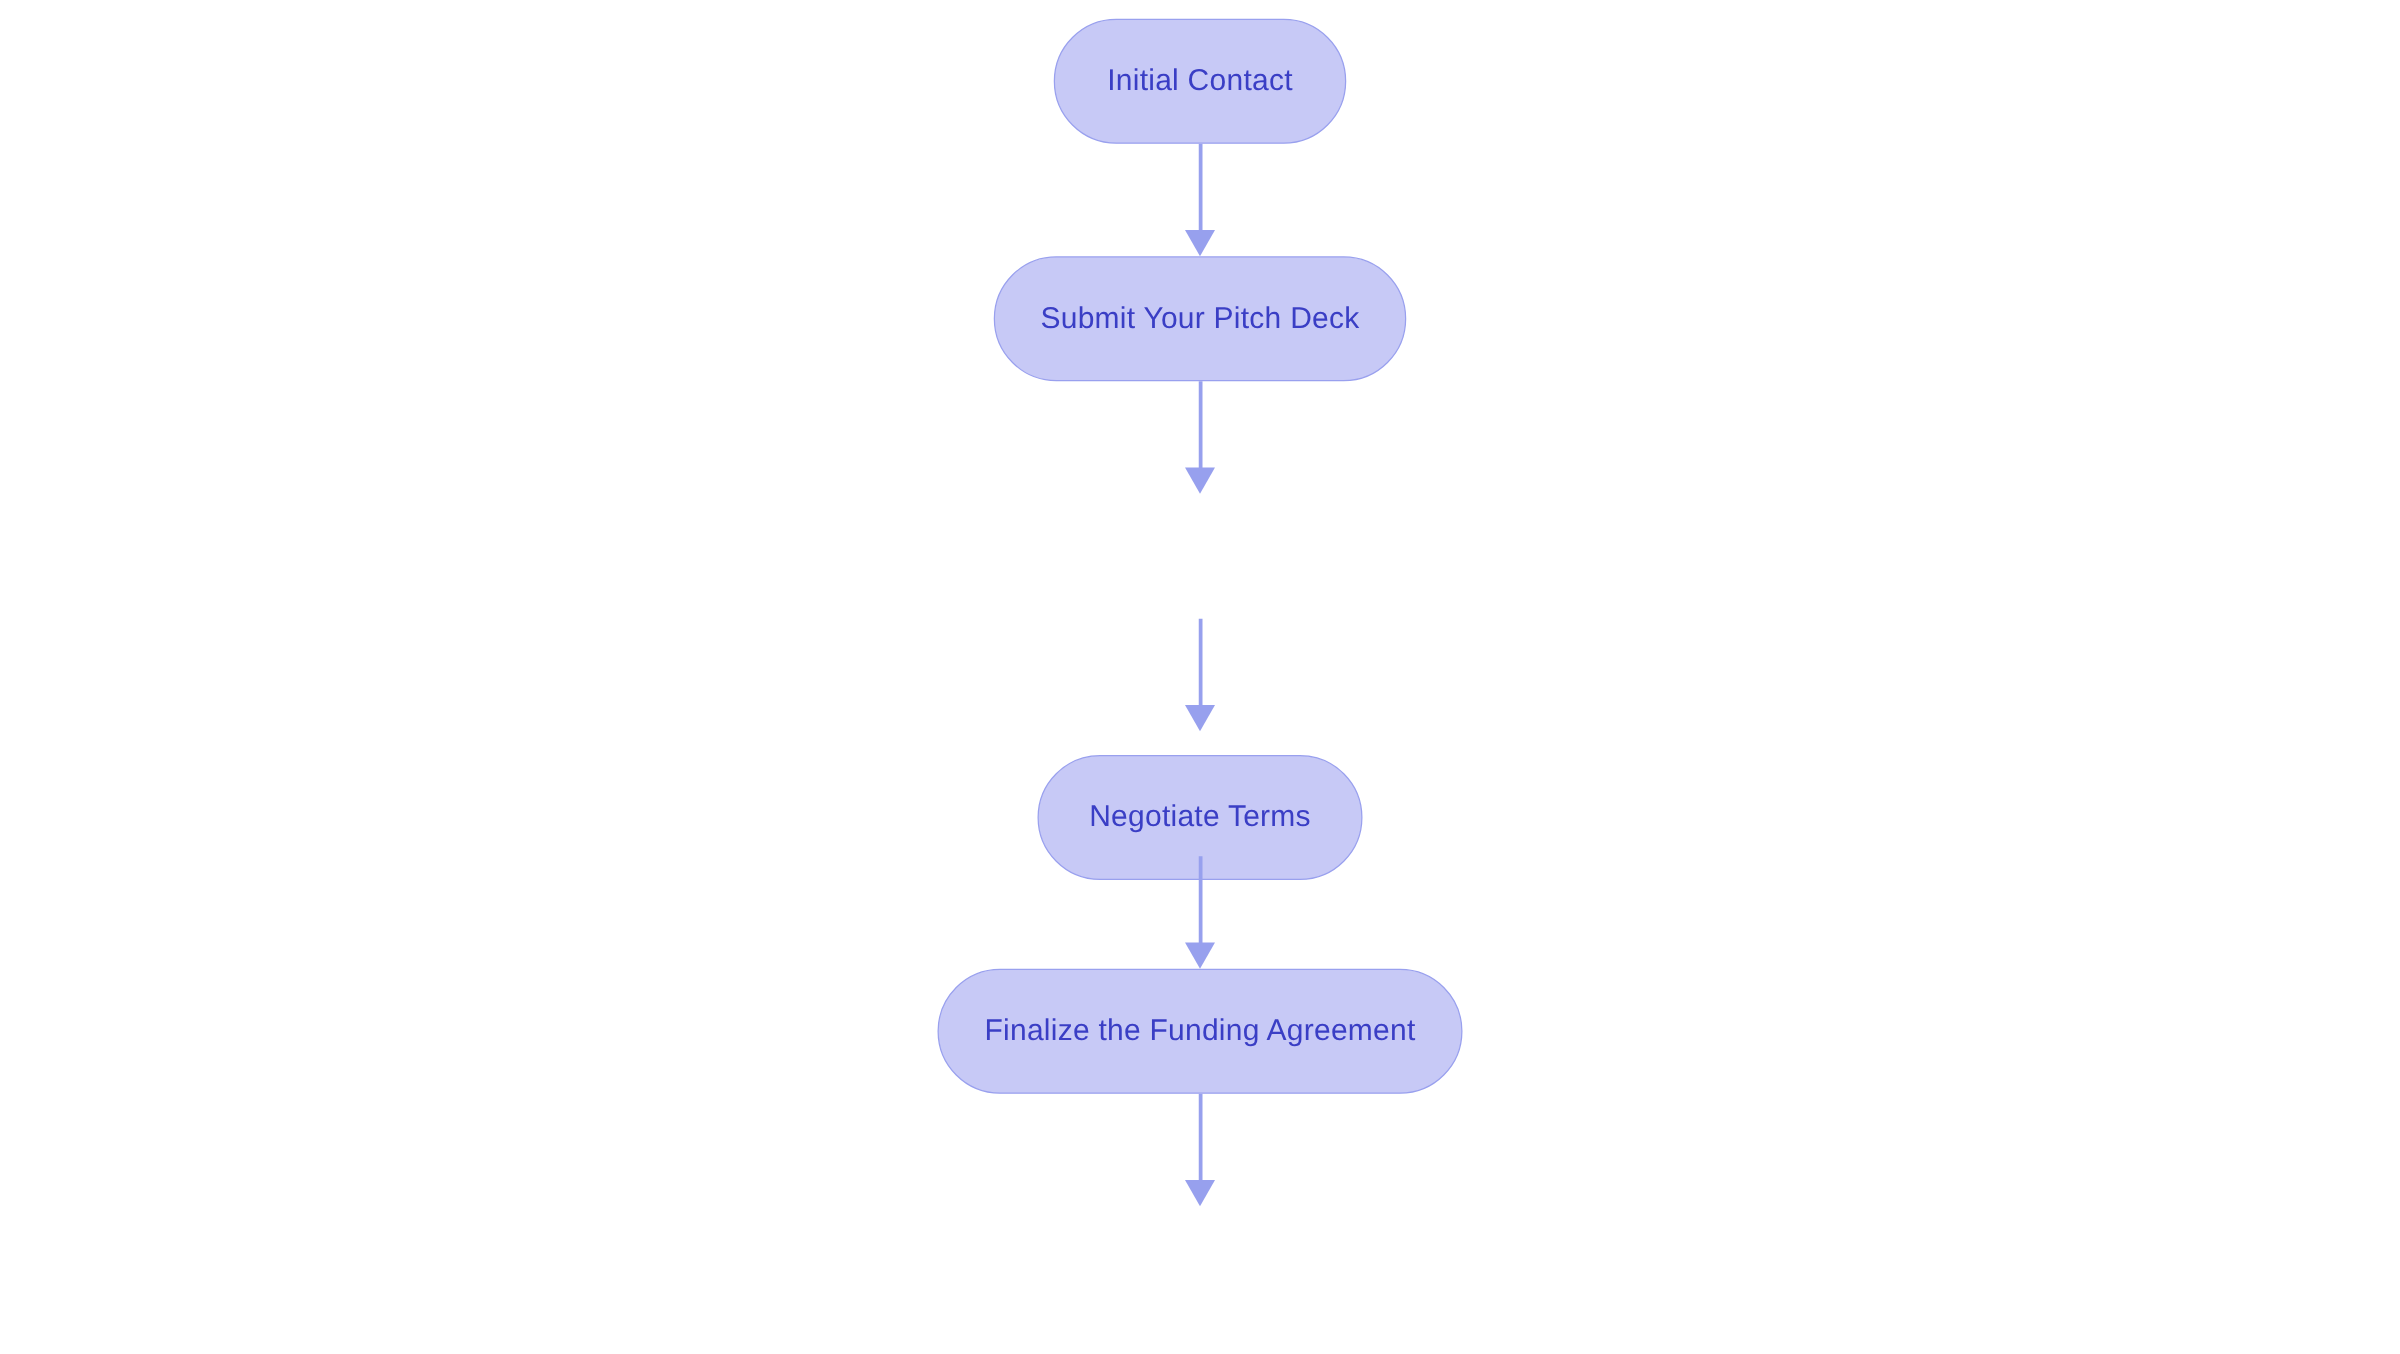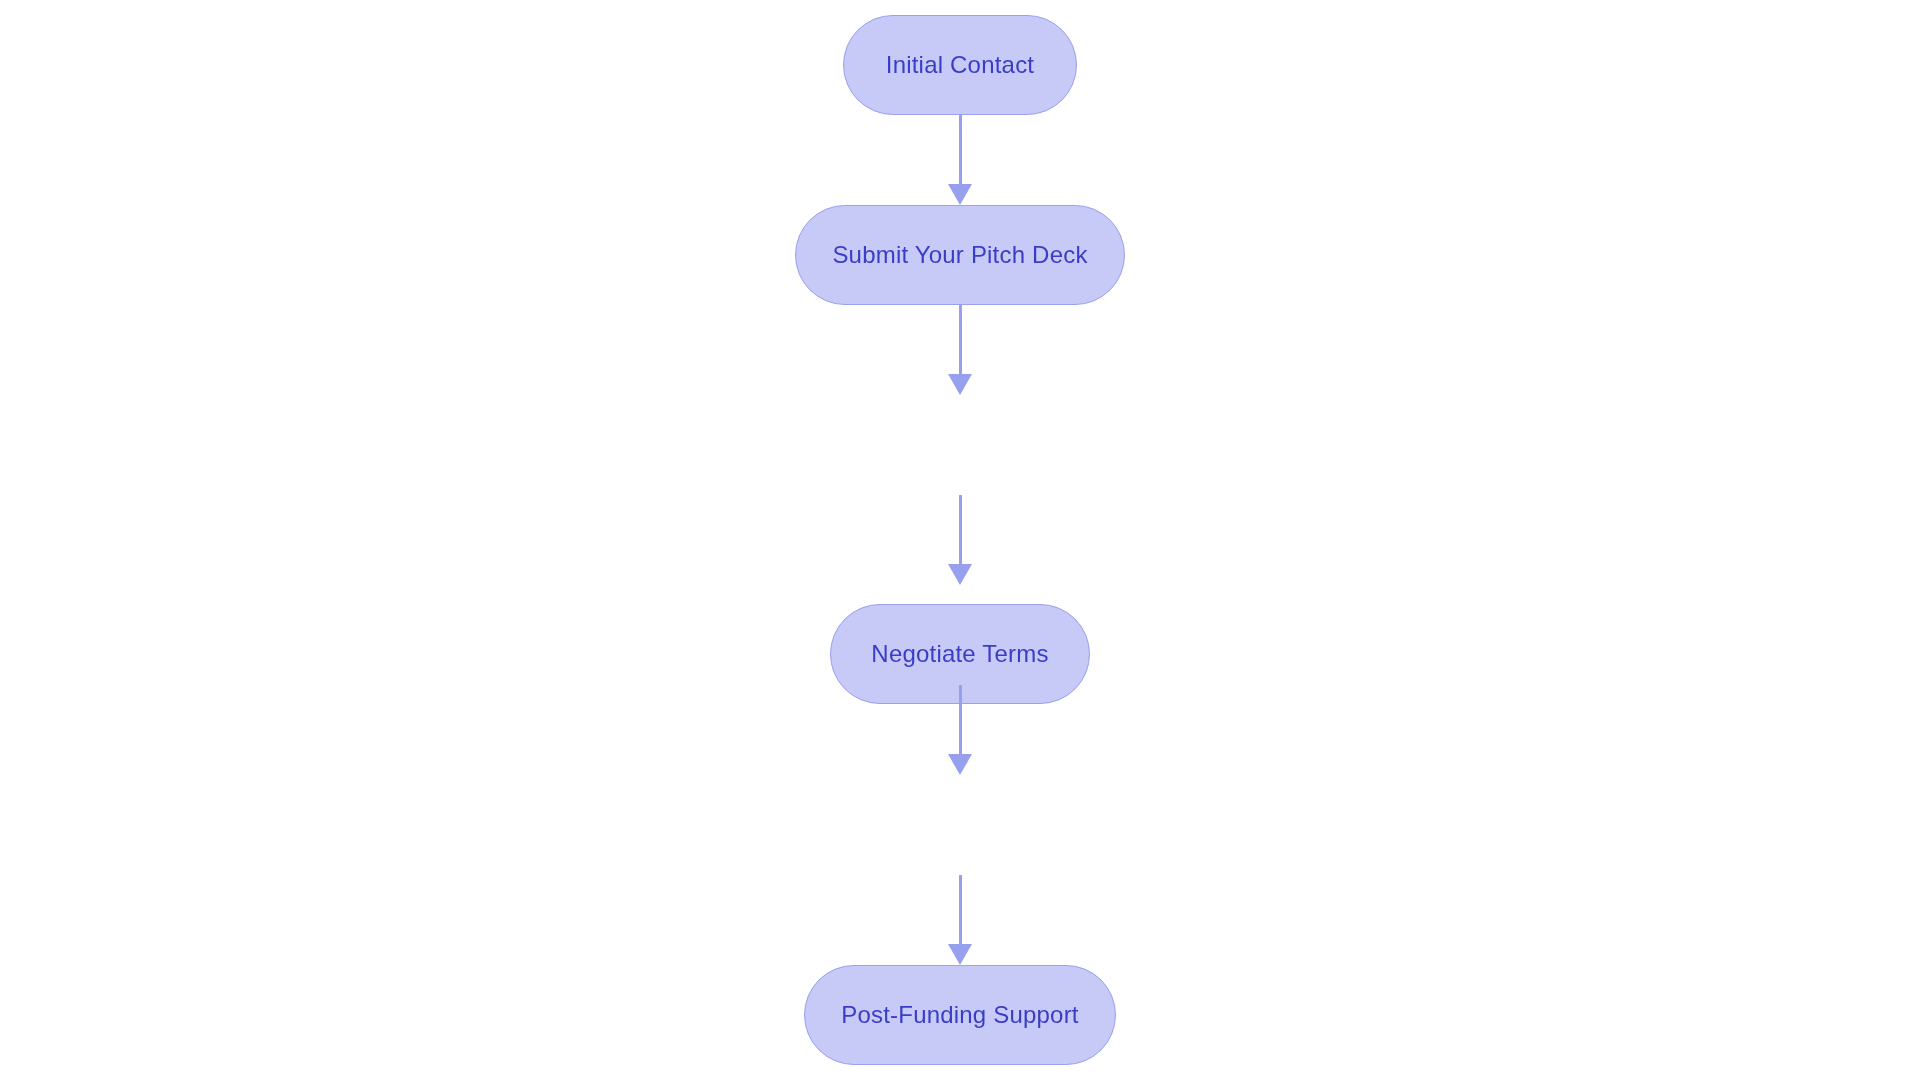--- a/index.html
+++ b/index.html
@@ -95,23 +95,23 @@
 
   <div class="node" style="left:830px; top:585px; width:260px;margin-top:19px;">
     <span>Negotiate Terms</span>
   </div>
 
   <div class="arrow" style="top:685px;">
     <div class="shaft"></div>
     <div class="head"></div>
   </div>
 
+  <div class="node" style="left:750px; top:775px; width:420px;">
+    <span>Finalize the Funding Agreement</span>
+  </div>
 
   <div class="arrow" style="top:875px;">
     <div class="shaft"></div>
     <div class="head"></div>
   </div>
 
-  <div class="node" style="left:804px; top:965px; width:312px;">
-    <span>Post-Funding Support</span>
-  </div>
 
 </div>
 
 </body></html>

